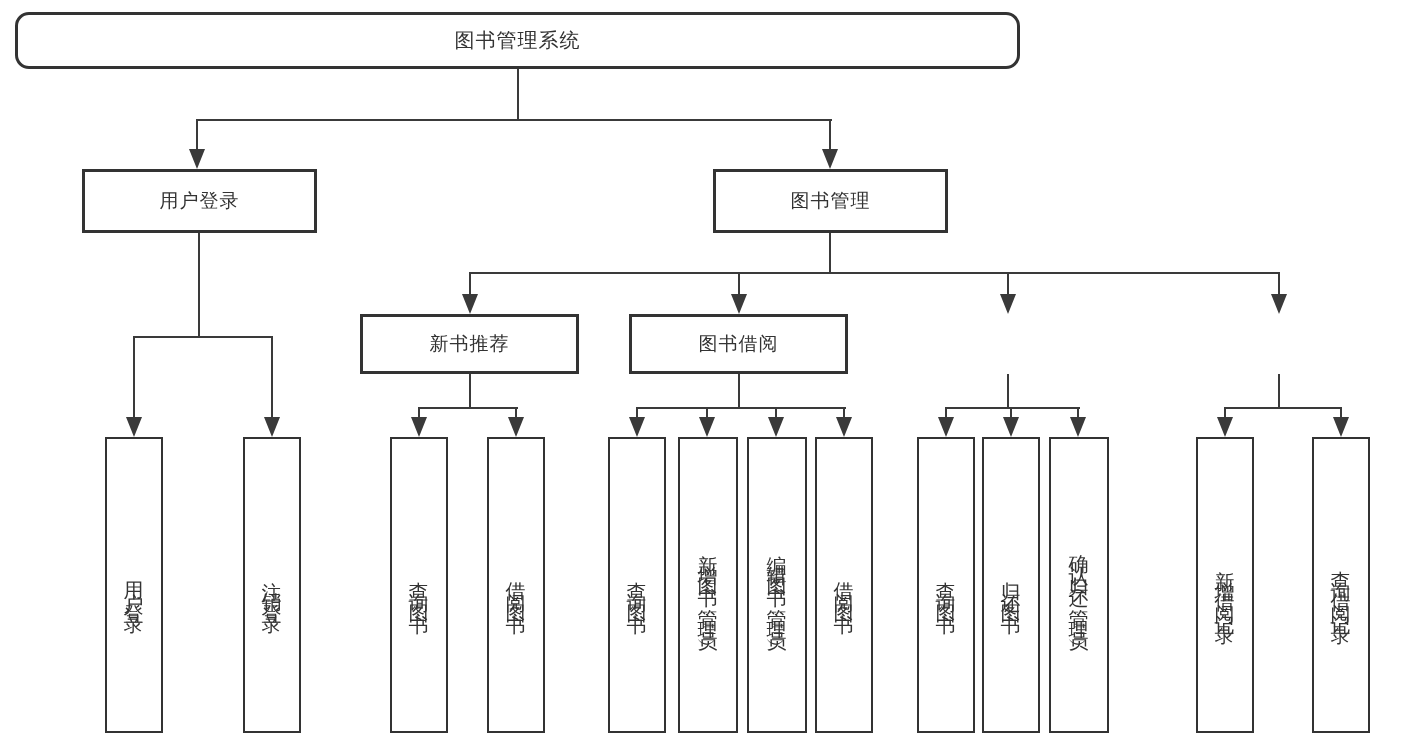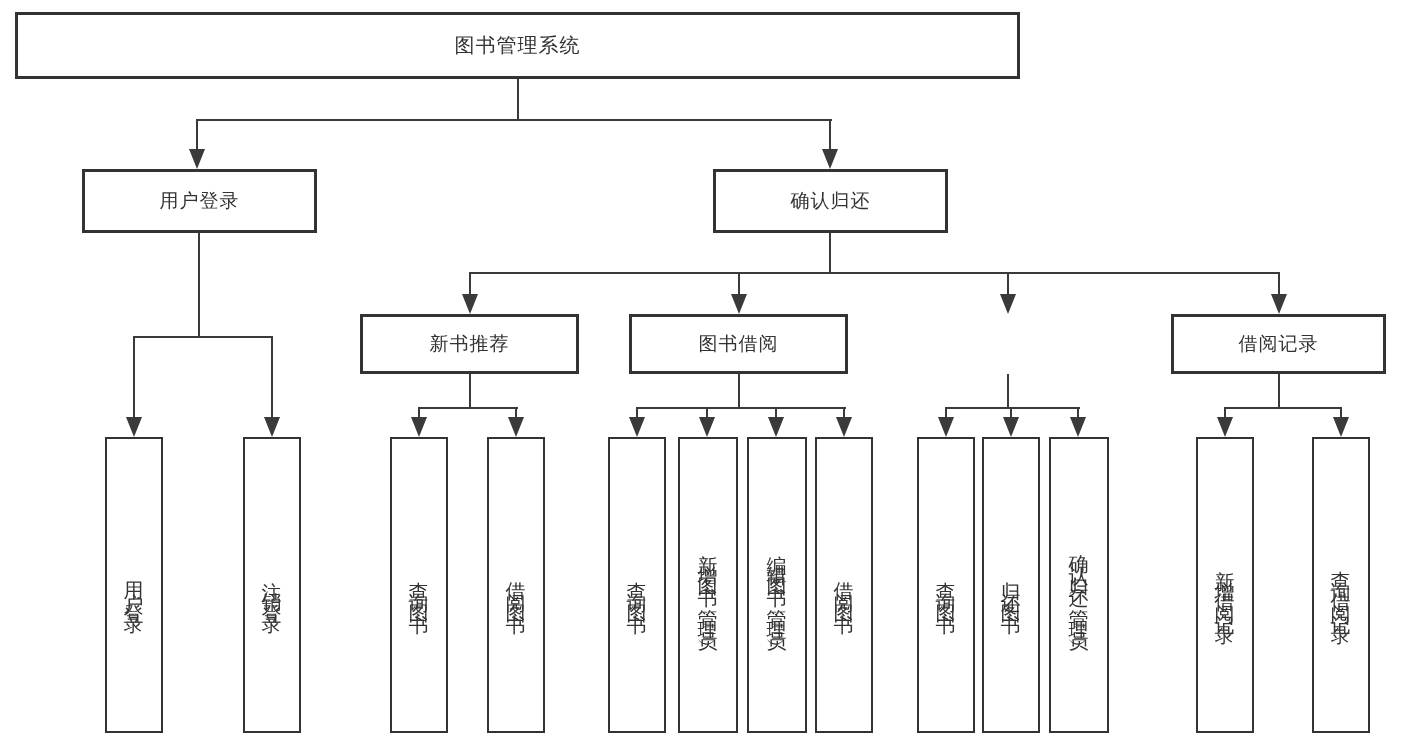--- a/index.html
+++ b/index.html
@@ -38,28 +38,27 @@
     color:var(--watermark,#9e9e9e);
     font-size:19px;letter-spacing:0.5px;
     z-index:6;white-space:nowrap;
   }
 </style>
 </head>
 <body>
 
 <div class="canvas">
 
-  <div class="box root" style="left:15px;top:12px;width:1005px;height:67px;">图书管理系统</div>
+  <div class="box root" style="left:15px;top:12px;width:1005px;height:57px;border-radius:14px;">图书管理系统</div>
 
   <div class="box" style="left:82px;top:169px;width:235px;height:64px;">用户登录</div>
-  <div class="box" style="left:713px;top:169px;width:235px;height:64px;">确认归还</div>
+  <div class="box" style="left:713px;top:169px;width:235px;height:64px;">图书管理</div>
 
   <div class="box" style="left:629px;top:314px;width:219px;height:60px;">图书借阅</div>
   <div class="box" style="left:360px;top:314px;width:219px;height:60px;">新书推荐</div>
-  <div class="box" style="left:1171px;top:314px;width:215px;height:60px;">借阅记录</div>
 
   <div class="box vbox" style="left:105px;top:437px;width:58px;height:296px;">用户登录</div>
   <div class="box vbox" style="left:243px;top:437px;width:58px;height:296px;">注销登录</div>
 
   <div class="box vbox" style="left:390px;top:437px;width:58px;height:296px;">查询图书</div>
   <div class="box vbox" style="left:487px;top:437px;width:58px;height:296px;">借阅图书</div>
 
   <div class="box vbox" style="left:608px;top:437px;width:58px;height:296px;">查询图书</div>
   <div class="box vbox" style="left:678px;top:437px;width:60px;height:296px;">新增图书（管理员）</div>
   <div class="box vbox" style="left:747px;top:437px;width:60px;height:296px;">编辑图书（管理员）</div>

